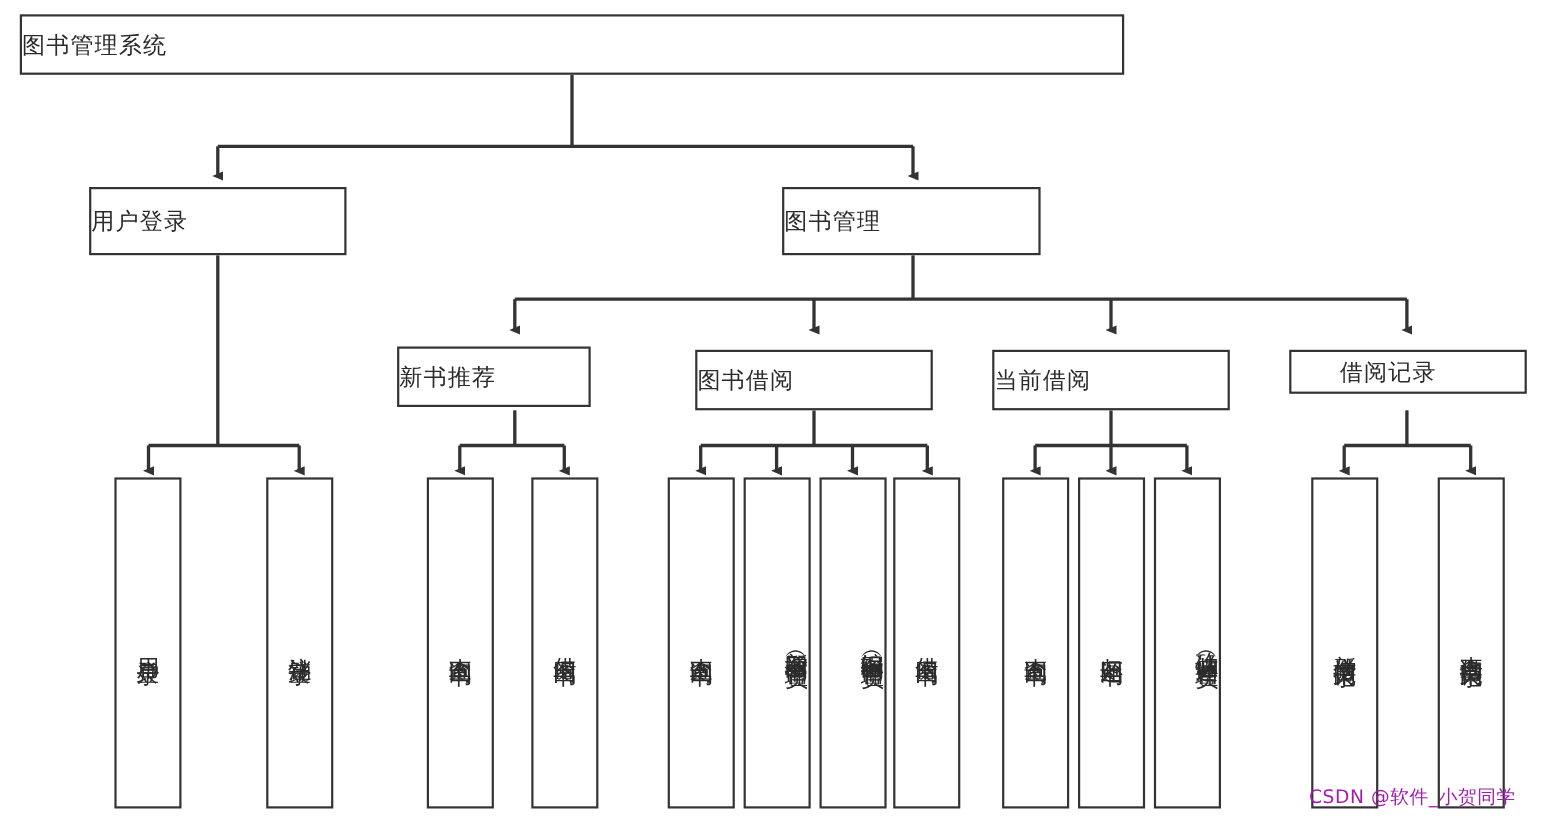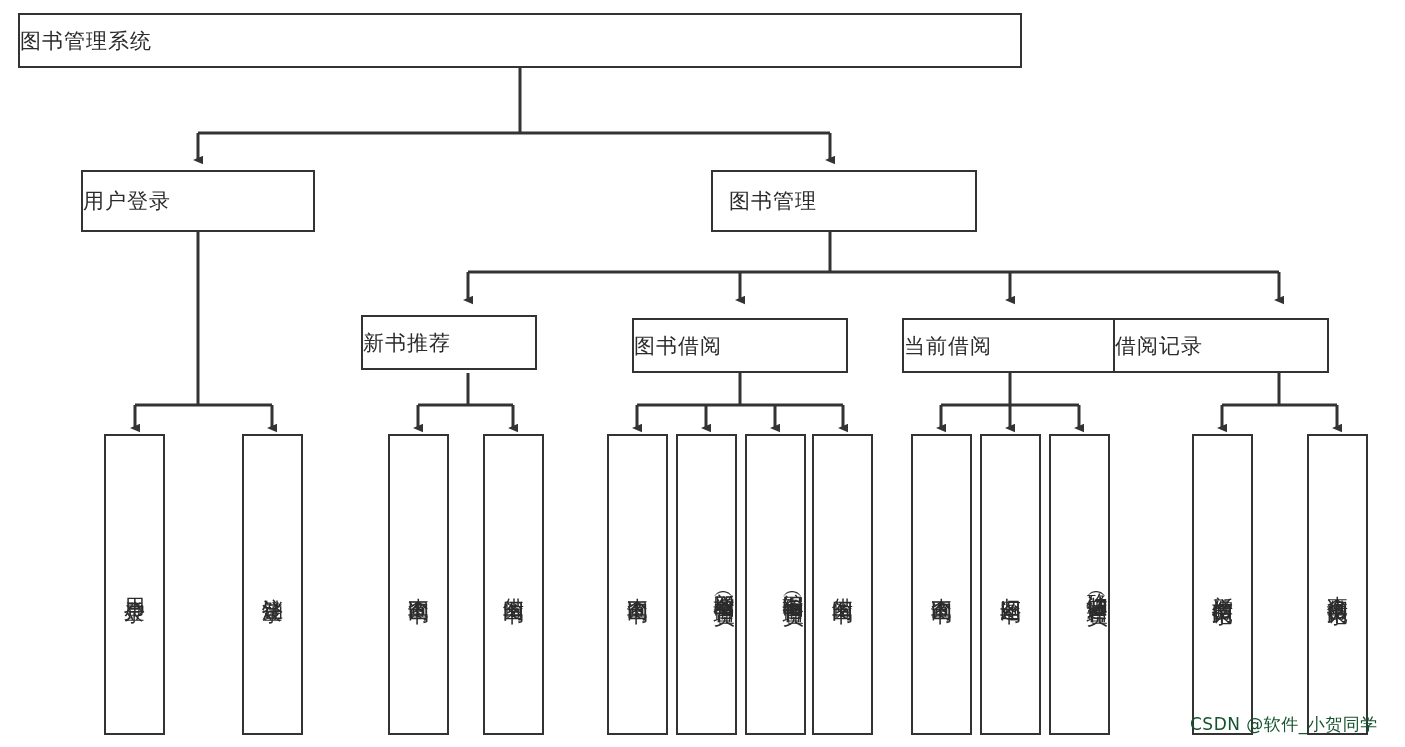--- a/index.html
+++ b/index.html
@@ -56,21 +56,21 @@
     white-space: nowrap;
   }
   .node.vert.center-v {
     align-items: center;
   }
   .watermark {
     position: absolute;
     left: 1190px;
     top: 713px;
     font-size: 17px;
-    color: #14532d;
+    color: #a21caf;
     white-space: nowrap;
     letter-spacing: 0.5px;
   }
 </style>
 </head>
 <body>
 
 <div id="canvas">
 
   <svg id="edges" viewBox="0 0 1405 747">
@@ -123,34 +123,34 @@
     </g>
   </svg>
 
   <div class="node horiz" style="left:18px; top:13px; width:1004px; height:55px;">
     <span>图书管理系统</span>
   </div>
 
   <div class="node horiz" style="left:81px; top:170px; width:234px; height:62px;">
     <span>用户登录</span>
   </div>
-  <div class="node horiz" style="left:711px; top:170px; width:266px; height:62px;padding-left:16px;">
+  <div class="node horiz" style="left:711px; top:170px; width:235px; height:62px;">
     <span>图书管理</span>
   </div>
 
   <div class="node horiz" style="left:361px; top:315px; width:176px; height:55px;">
     <span>新书推荐</span>
   </div>
   <div class="node horiz" style="left:902px; top:318px; width:216px; height:55px;">
     <span>当前借阅</span>
   </div>
   <div class="node horiz" style="left:632px; top:318px; width:216px; height:55px;">
     <span>图书借阅</span>
   </div>
-  <div class="node horiz" style="left:1113px; top:318px; width:216px; height:55px;">
+  <div class="node horiz" style="left:1172px; top:318px; width:216px; height:40px;padding-left:44px;">
     <span>借阅记录</span>
   </div>
 
   <div class="node vert center-v" style="left:104px; top:434px; width:61px; height:301px;">
     <span class="vlabel">用户登录</span>
   </div>
   <div class="node vert center-v" style="left:242px; top:434px; width:61px; height:301px;">
     <span class="vlabel">注销登录</span>
   </div>
 

